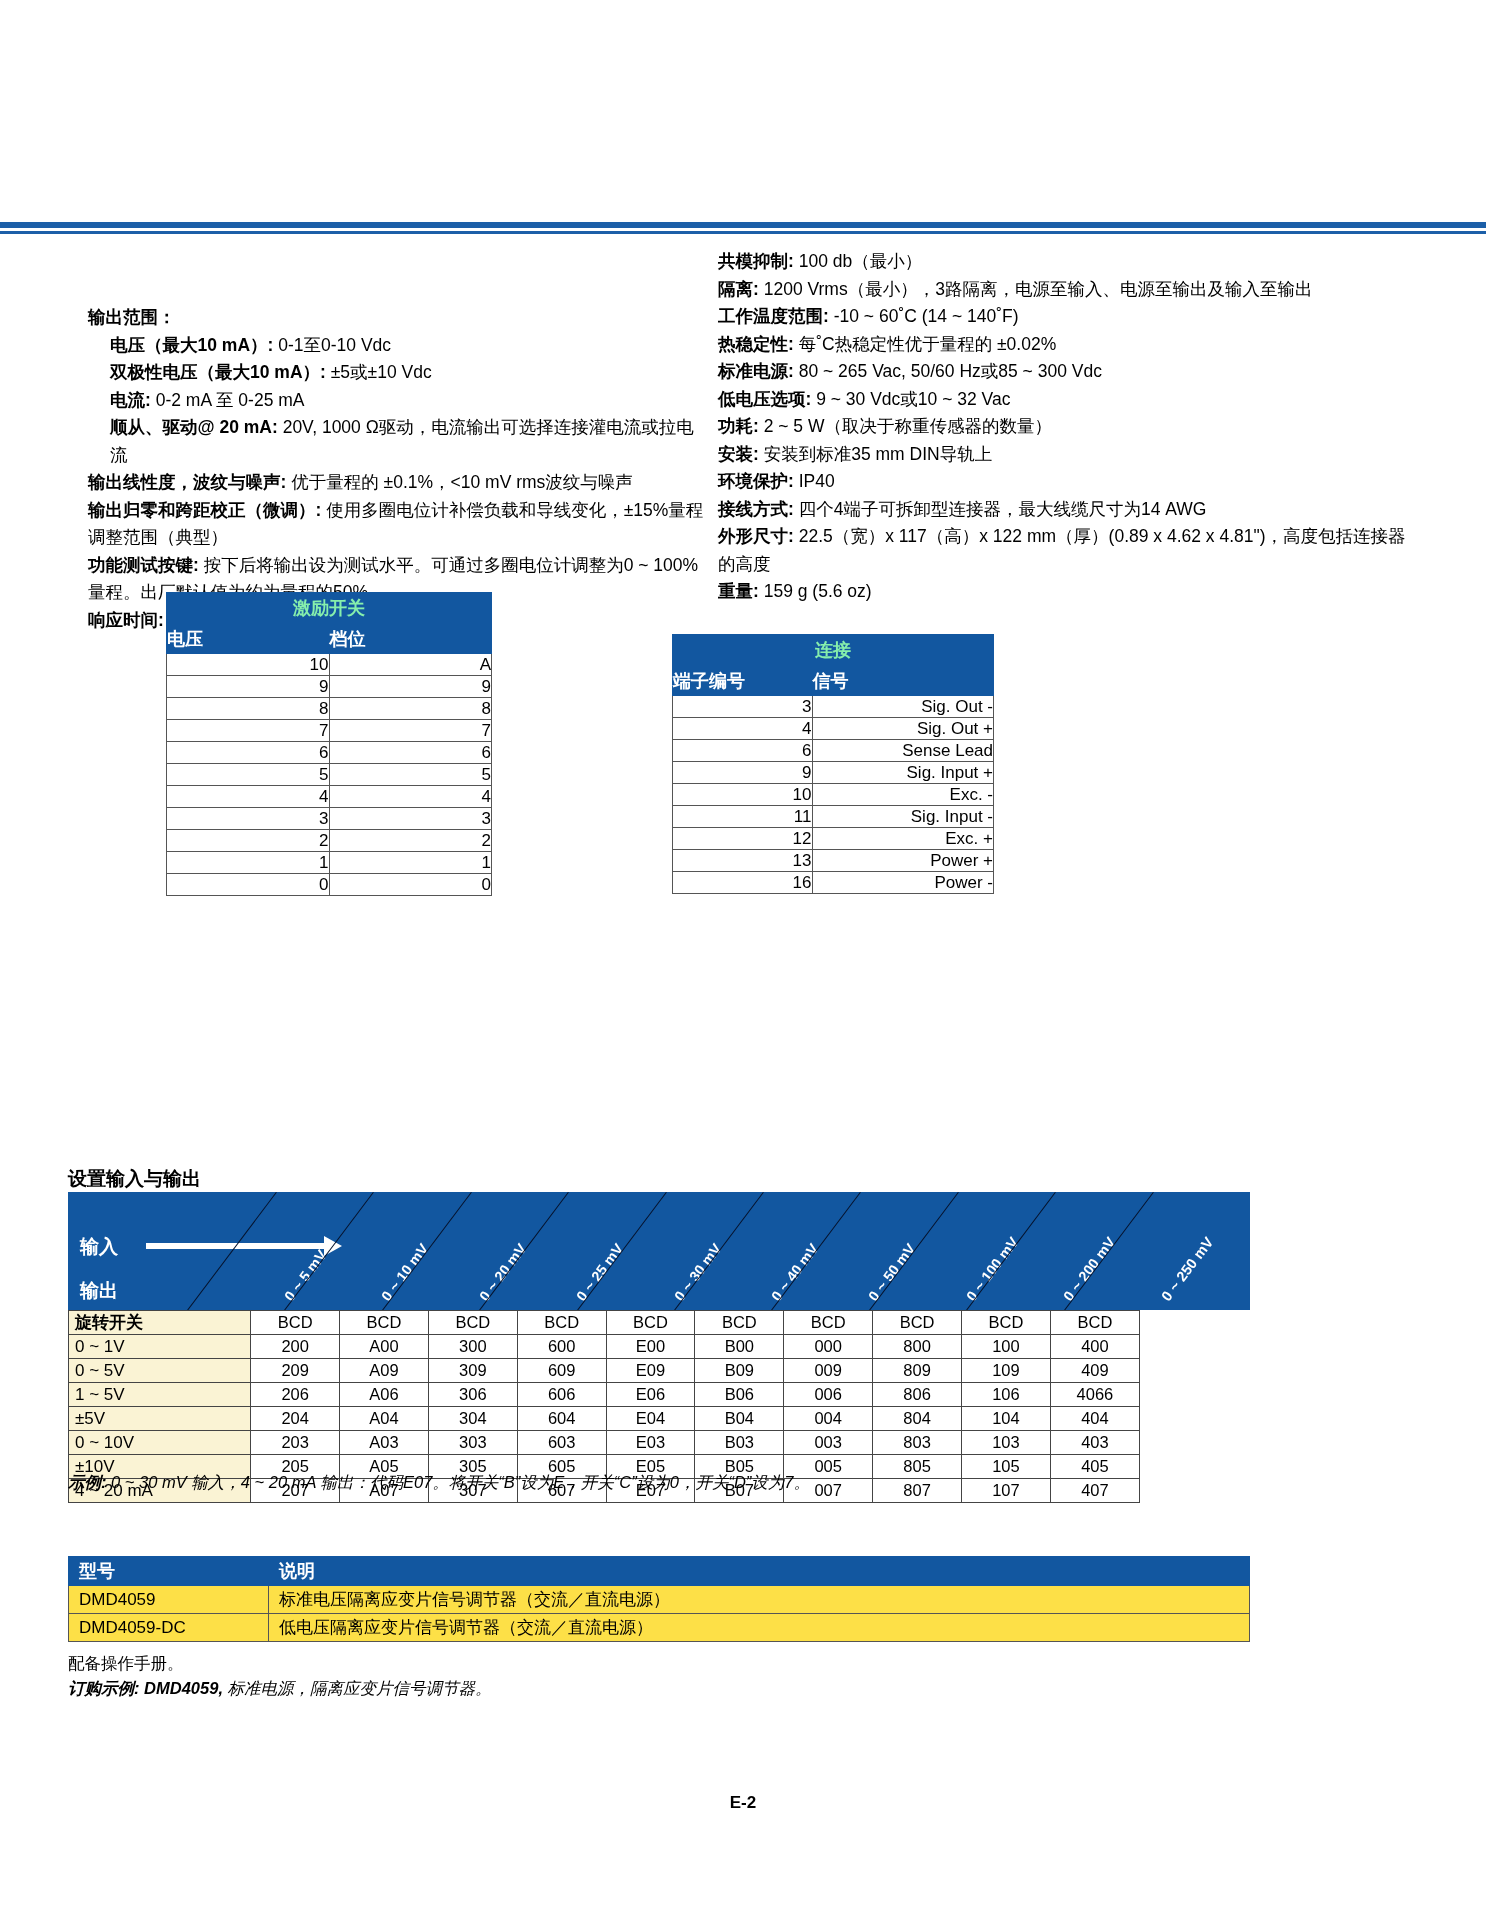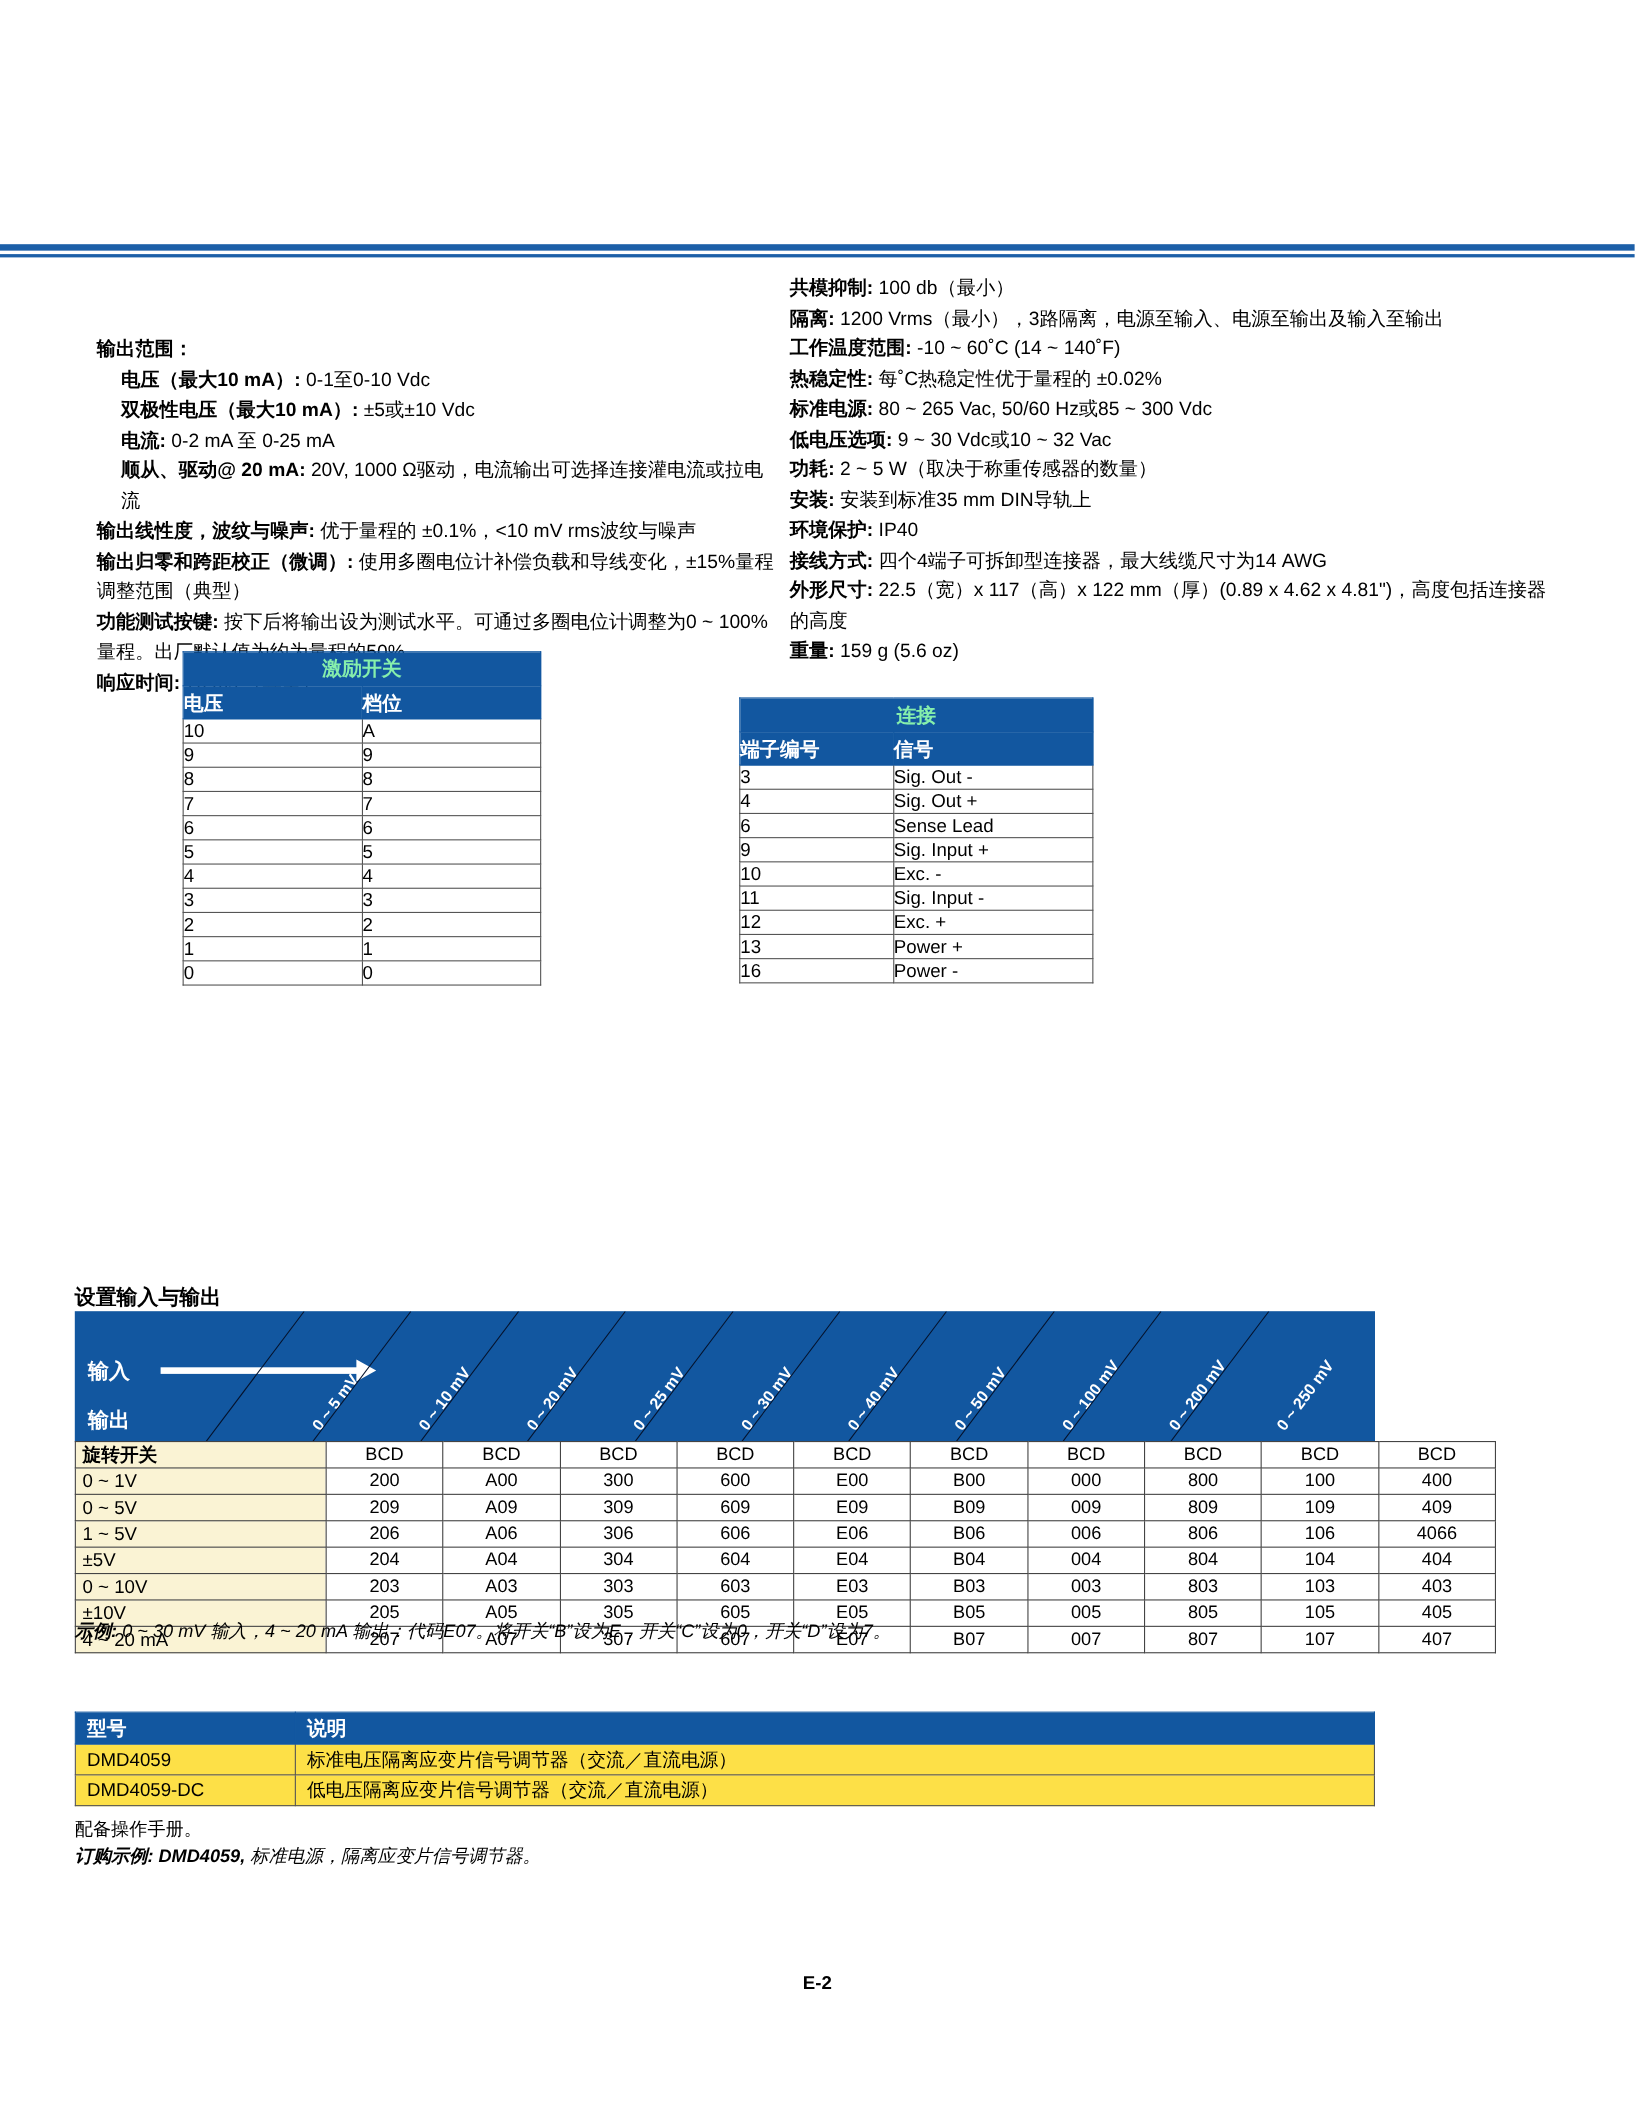--- a/index.html
+++ b/index.html
@@ -36,21 +36,21 @@
   .bt .hdr-main {
     background: #1257a0; color: #86efac; font-weight: bold;
     text-align: center; height: 31px; font-size: 18px;
     border: 1px solid #1257a0;
   }
   .bt .hdr-sub {
     background: #1257a0; color: #fff; font-weight: bold;
     text-align: left; height: 30px; font-size: 18px;
     border: 1px solid #1257a0;
   }
-  .bt td.val { text-align: left; height: 22px; background: #fff; font-size: 17px; }
+  .bt td.val { text-align: right; height: 22px; background: #fff; font-size: 17px; }
 
   
   #tbl-excitation { position: absolute; left: 166px; top: 592px; width: 326px; }
   #tbl-excitation table { width: 326px; }
   #tbl-excitation .c1 { width: 163px; }
   #tbl-excitation .c2 { width: 163px; }
 
   
   #tbl-connection { position: absolute; left: 672px; top: 634px; width: 322px; }
   #tbl-connection table { width: 322px; }
@@ -94,21 +94,21 @@
     transform-origin: top left; transform: rotate(37deg);
   }
   .diag-text {
     position: absolute; left: 18px; top: 96px;
     color: #fff; font-weight: bold; font-size: 14.5px;
     white-space: nowrap;
     transform-origin: left bottom; transform: rotate(-53deg);
   }
 
   
-  table#mtbl { border-collapse: collapse; width: 1292px; font-size: 16.5px; }
+  table#mtbl { border-collapse: collapse; width: 1072px; font-size: 16.5px; }
   table#mtbl td, table#mtbl th { border: 1px solid #444; padding: 0 6px; height: 24px; }
   table#mtbl .rowlab {
     width: 208px; background: #faf3d4; text-align: left;
     font-weight: normal; font-size: 17px;
   }
   table#mtbl .rowlab.bold { font-weight: bold; }
   table#mtbl td.cell { text-align: center; background: #fff; width: 97px; }
   #example {
     position: absolute; left: 68px; top: 1472px;
     font-size: 16.5px; font-style: italic;

